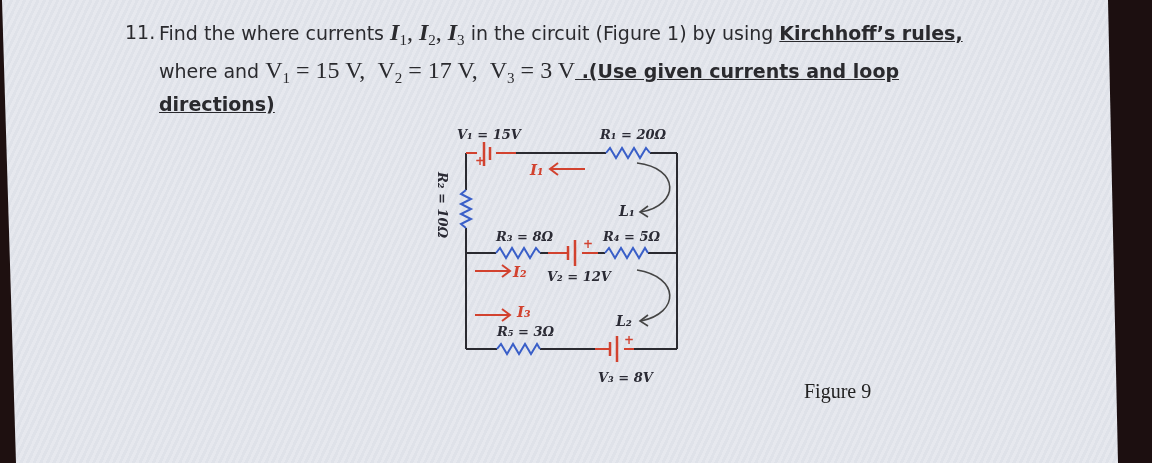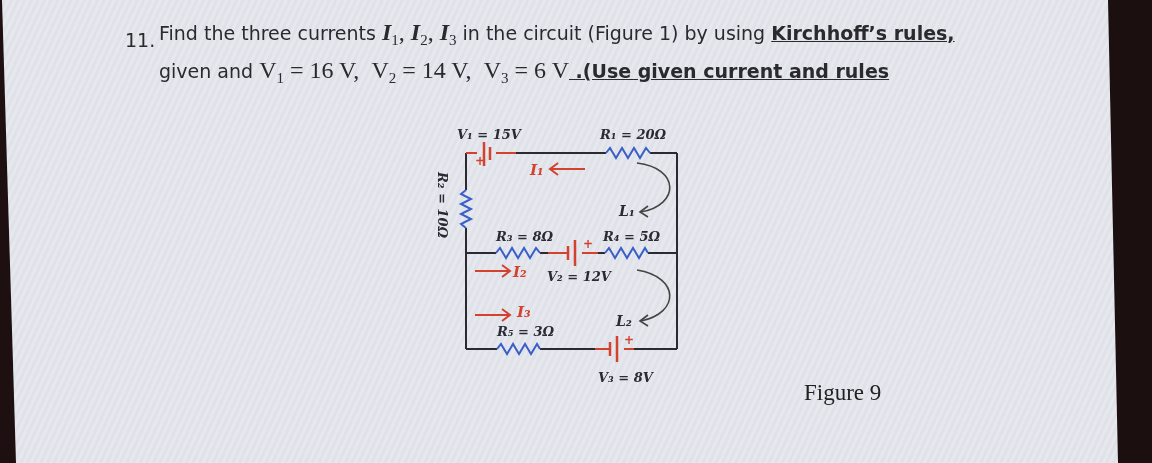--- a/index.html
+++ b/index.html
@@ -18,47 +18,48 @@
   }
   .bezel-right {
     position:absolute; right:0; top:0; width:60px; height:463px;
     background:#1c0f10;
     clip-path: polygon(16px 0, 60px 0, 60px 100%, 26px 100%);
   }
   .q {
     position:absolute; font-family:"DejaVu Sans", sans-serif;
     color:#2a2a2e; font-size:19px; line-height:31px;
   }
-  .q .num { position:absolute; left:0; top:8px; }
+  .q .num { position:absolute; left:0; top:0; }
   .q .bold { font-weight:bold;text-decoration:underline; }
   .serif { font-family:"Liberation Serif", serif; font-size:24px; }
   .serif-it { font-family:"Liberation Serif", serif; font-style:italic; font-weight:bold; font-size:24px; }
   .serif sub, .serif-it sub { font-size:15px; font-style:normal; font-weight:normal; vertical-align:-5px; }
   .line { position:absolute; white-space:nowrap; }
   .figcap {
     position:absolute; left:804px; top:380px;
-    font-family:"Liberation Serif", serif; font-size:23px; color:#222;
+    font-family:"Liberation Serif", serif; font-size:20px; color:#222;
   }
   .circuit { position:absolute; left:0; top:0; }
   .lbl { font-family:"DejaVu Serif", serif; font-weight:bold; font-style:italic; fill:#2a2a34; }
   .lbl-red { font-family:"DejaVu Serif", serif; font-weight:bold; font-style:italic; fill:#d2422f; }
 </style>
 </head>
 <body>
 
 <div class="screen"></div>
 
 <div class="q" style="left:125px; top:17px; width:900px; height:110px;">
   <span class="num">11.</span>
   <div class="line" style="left:34px; top:0;">
-    <span>Find the three currents </span><span class="serif-it"><span>I</span><sub>1</sub></span><span class="serif">, </span><span class="serif-it"><span>I</span><sub>2</sub></span><span class="serif">, </span><span class="serif-it"><span>I</span><sub>3</sub></span><span> in the circuit (Figure 1) by using </span><span class="bold">Kirchhoff’s rules,</span>
+    <span>Find the where currents </span><span class="serif-it"><span>I</span><sub>1</sub></span><span class="serif">, </span><span class="serif-it"><span>I</span><sub>2</sub></span><span class="serif">, </span><span class="serif-it"><span>I</span><sub>3</sub></span><span> in the circuit (Figure 1) by using </span><span class="bold">Kirchhoff’s rules,</span>
   </div>
   <div class="line" style="left:34px; top:38px;">
-    <span>given  and </span><span class="serif"><span>V</span><sub>1</sub><span> = 16 V,</span></span>&nbsp;&nbsp;<span class="serif"><span>V</span><sub>2</sub><span> = 14 V,</span></span>&nbsp;&nbsp;<span class="serif"><span>V</span><sub>3</sub><span> = 6 V</span></span><span class="bold">  .(Use  given  current  and  rules</span>
+    <span>where  and </span><span class="serif"><span>V</span><sub>1</sub><span> = 15 V,</span></span>&nbsp;&nbsp;<span class="serif"><span>V</span><sub>2</sub><span> = 17 V,</span></span>&nbsp;&nbsp;<span class="serif"><span>V</span><sub>3</sub><span> = 3 V</span></span><span class="bold">  .(Use  given  currents  and  loop</span>
   </div>
+  <div class="line bold" style="left:34px; top:72px;">directions)</div>
 </div>
 
 <svg class="circuit" width="1152" height="463" viewBox="0 0 1152 463">
 
   <g stroke="#2a2a30" stroke-width="2" fill="none">
 
     <line x1="466" y1="153" x2="477" y2="153"></line>
     <line x1="496" y1="153" x2="606" y2="153"></line>
     <line x1="650" y1="153" x2="677" y2="153"></line>
 

